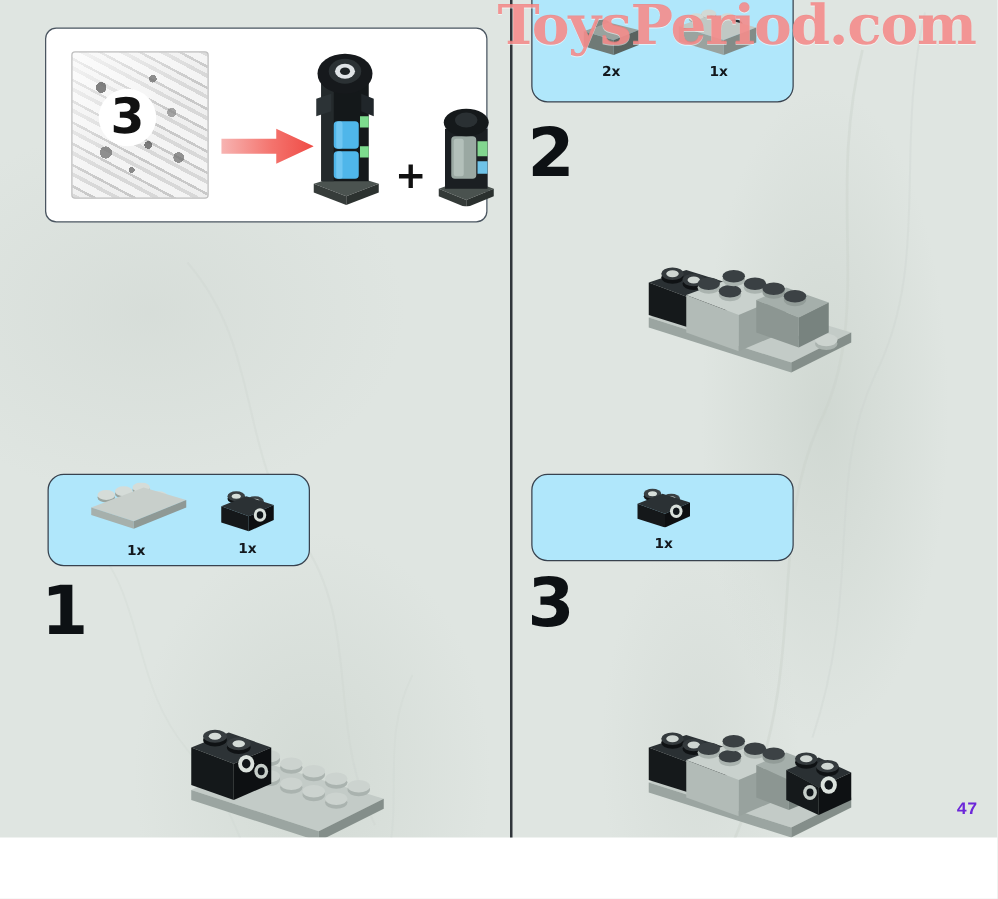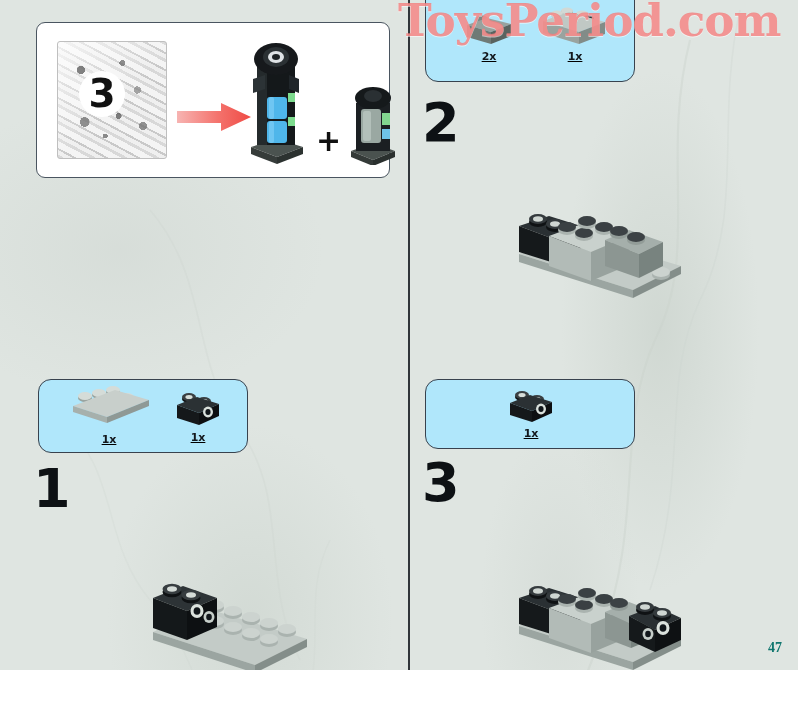--- a/index.html
+++ b/index.html
@@ -142,21 +142,20 @@
     border-radius: 13px;
     z-index: 10;
   }
   #parts-box-2 { left: 425px; top: -42px; width: 210px; height: 124px; }
   #parts-box-1 { left: 38px; top: 379px; width: 210px; height: 74px; }
   #parts-box-3 { left: 425px; top: 379px; width: 210px; height: 70px; }
 
   .part-item {
     position: absolute;
     text-align: center;
-    text-decoration: underline;
   }
   .part-qty {
     font-family: "DejaVu Sans", sans-serif;
     font-weight: bold;
     font-size: 11px;
     color: #13181d;
     line-height: 12px;
     margin-top: 2px;
   }
 
@@ -177,24 +176,24 @@
   
   .assembly { position: absolute; z-index: 8; }
   #assembly-1 { left: 135px; top: 552px; width: 190px; height: 118px; }
   #assembly-2 { left: 505px; top: 182px; width: 190px; height: 118px; }
   #assembly-3 { left: 505px; top: 552px; width: 190px; height: 122px; }
 
   
   .page-number {
     position: absolute;
     right: 16px; bottom: 14px;
-    font-family: Liberation Serif, serif;
+    font-family: Liberation Mono, monospace;
     font-weight: bold;
     font-size: 14px;
-    color: #0f766e;
+    color: #6d28d9;
     z-index: 30;
   }
 </style>
 </head>
 <body>
 
 <div id="page">
 
   <div class="bg-texture"></div>
 

